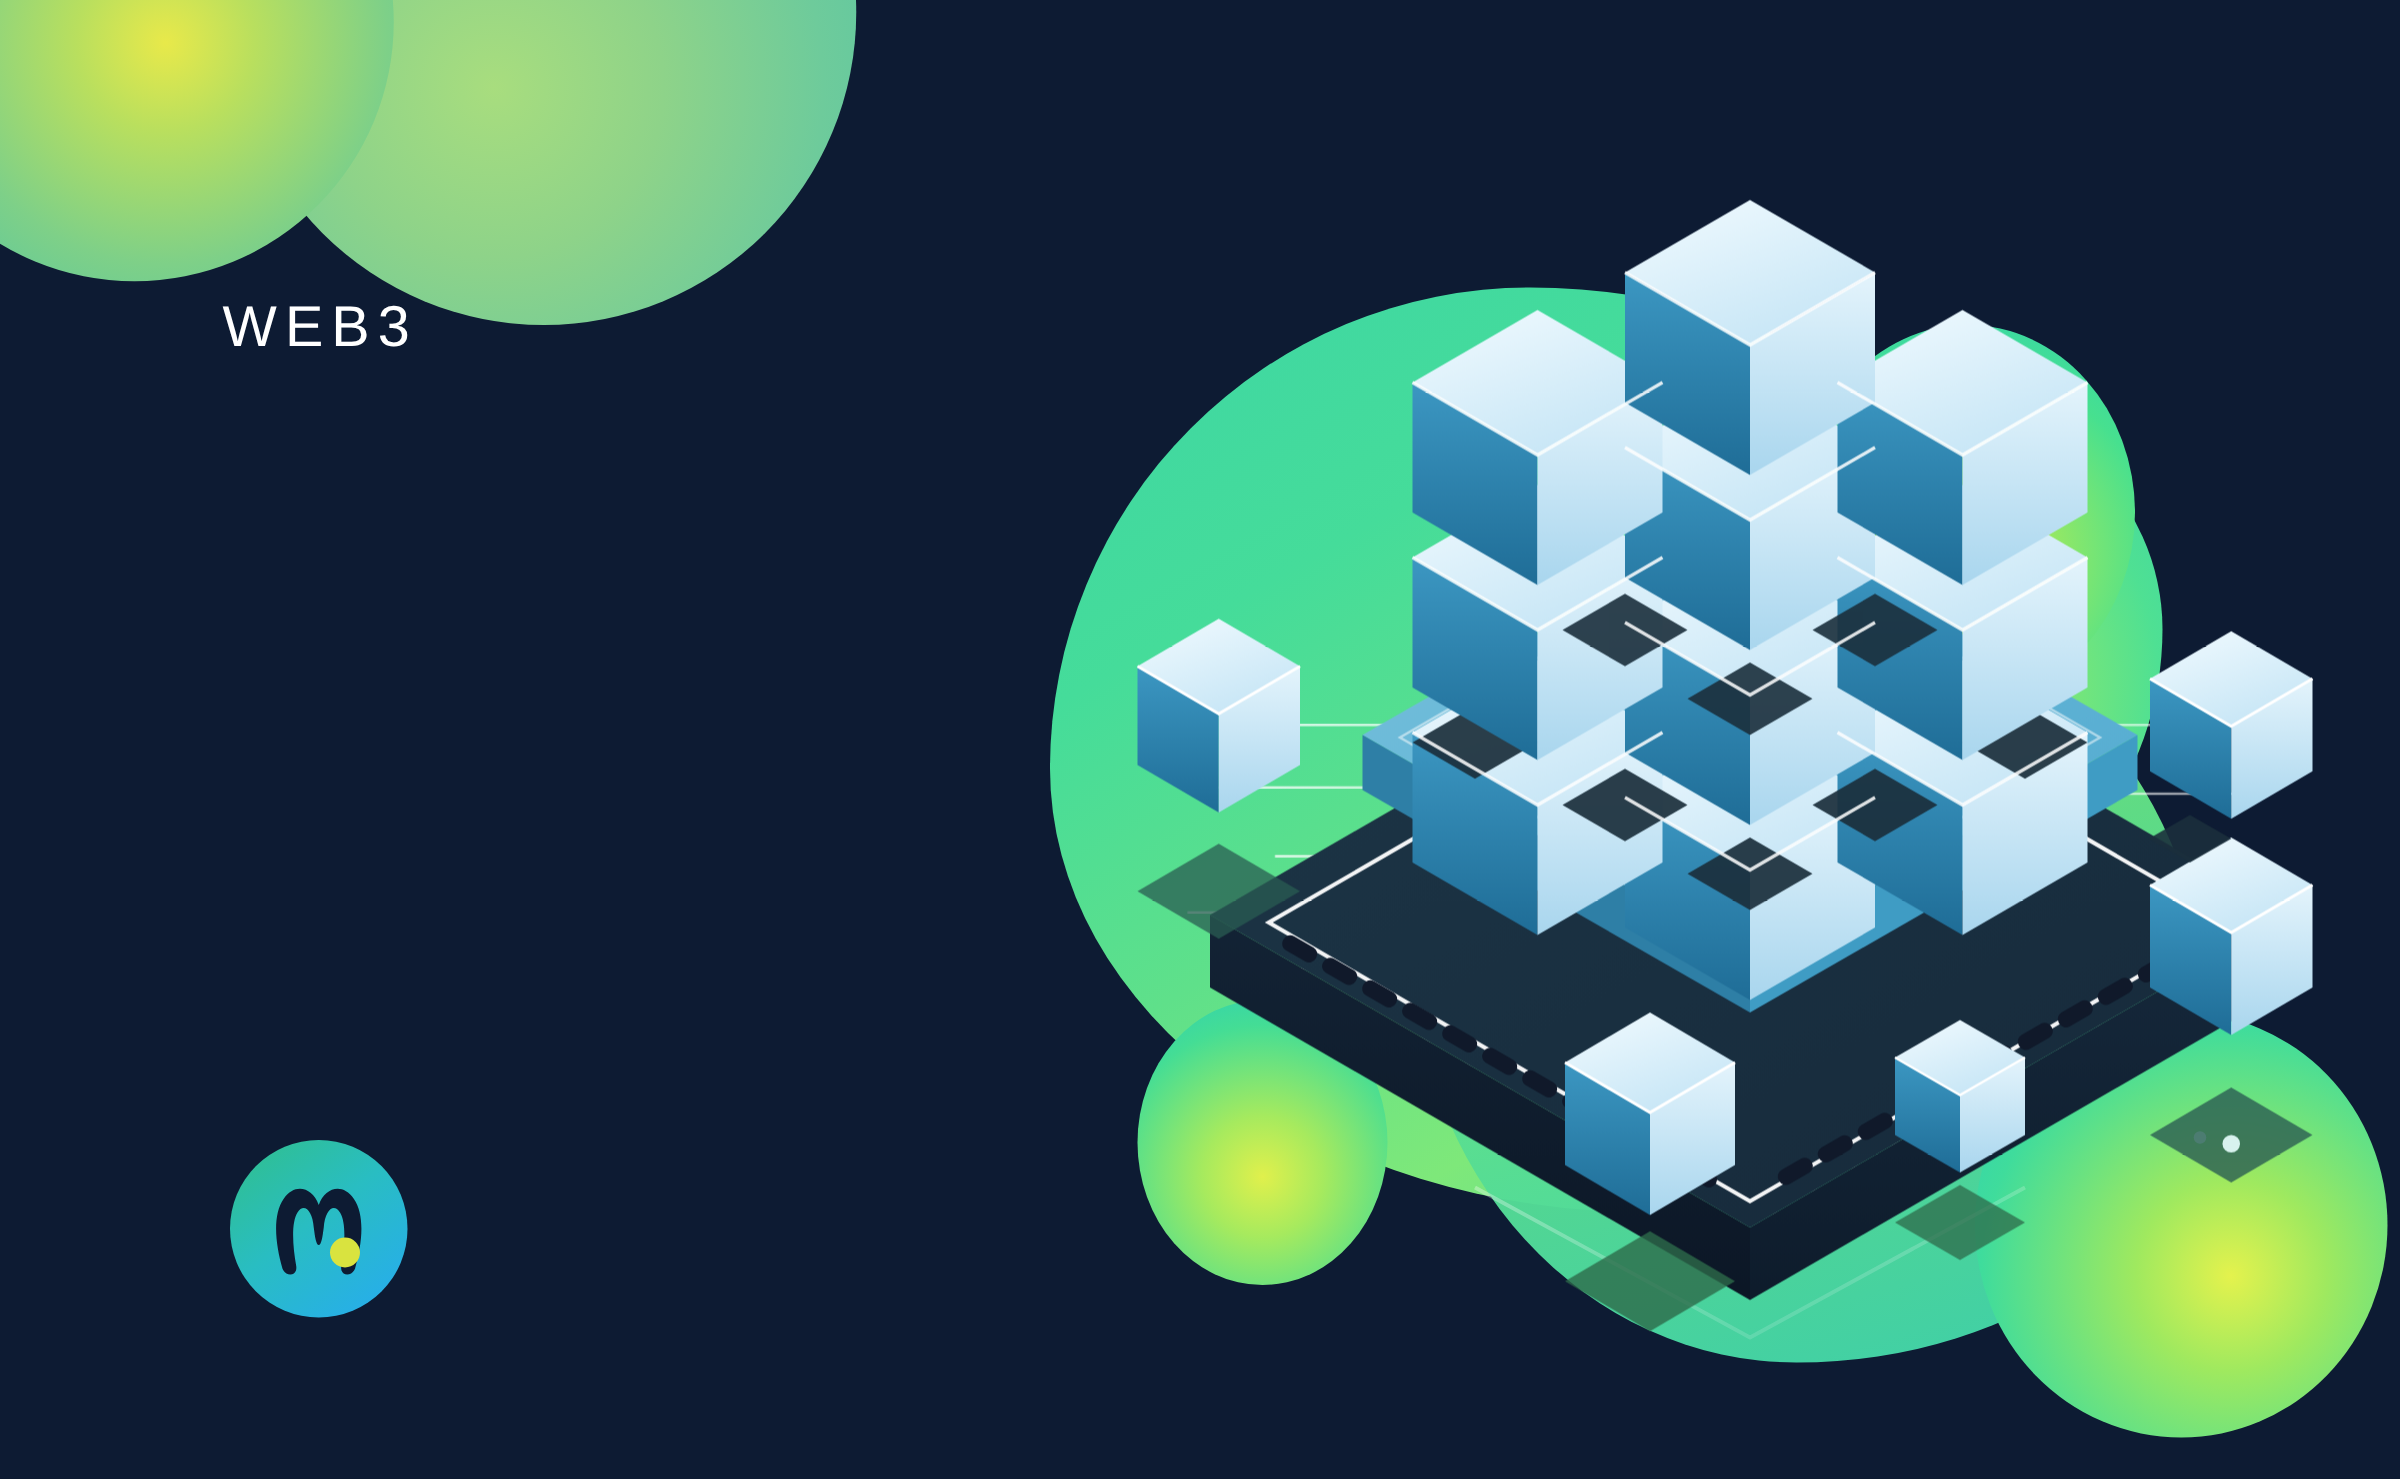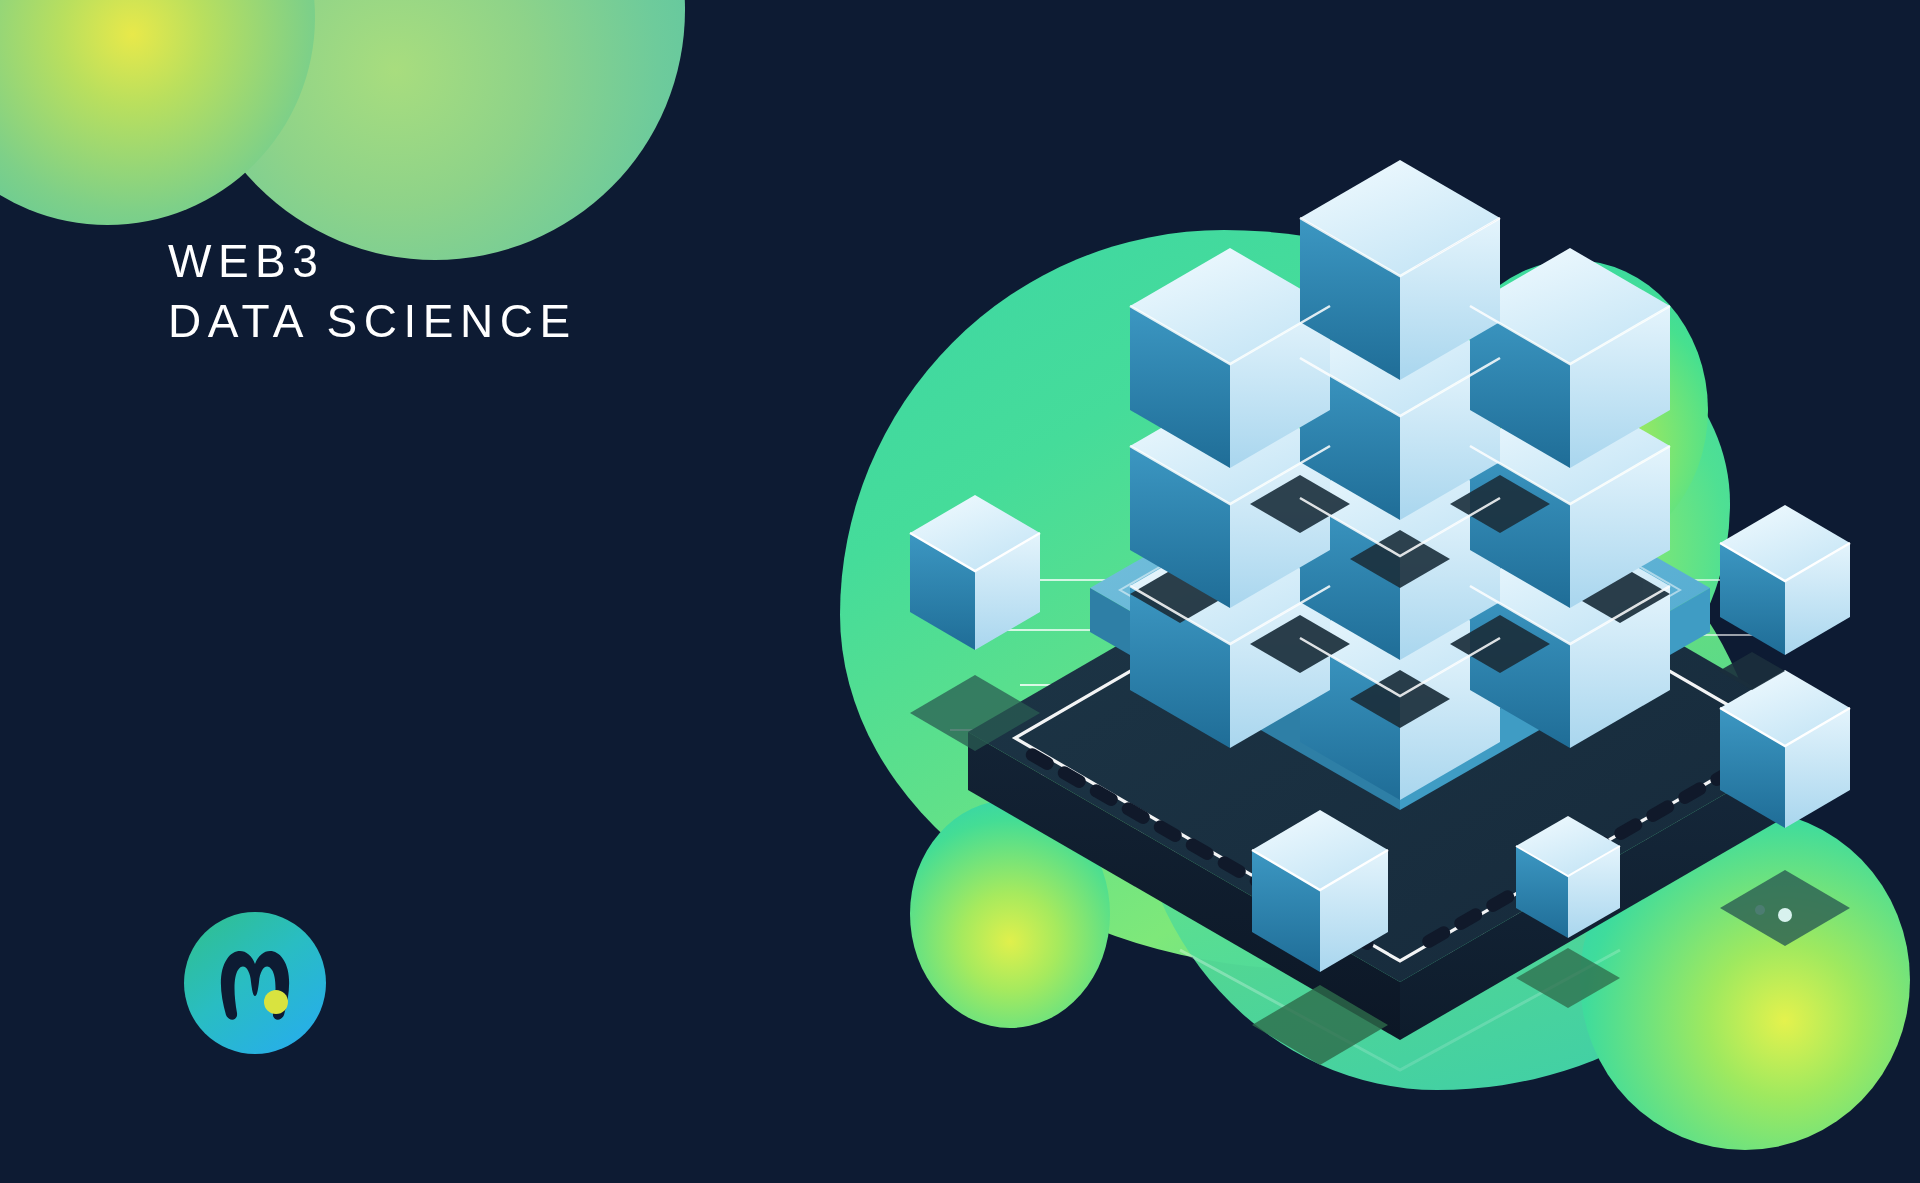--- a/index.html
+++ b/index.html
@@ -89,21 +89,21 @@
 
   
   .traces { position: absolute; left: 0; top: 0; width: 1040px; height: 1073px; }
 
   
   .chip { position: absolute; left: 0; top: 0; width: 1040px; height: 1073px; }
 
   
   .copy {
     position: absolute;
-    left: 168px;
+    left: 178px;
     top: 232px;
     width: 660px;
   }
   .eyebrow {
     color: #ffffff;
     font-size: 46px;
     font-weight: 300;
     letter-spacing: 6.5px;
     line-height: 1.30;
     margin: 0;
@@ -404,21 +404,20 @@
         <polygon points="688,706 740,736 688,766 636,736" fill="url(#gTop)"></polygon>
         <polygon points="636,736 688,766 688,828 636,798" fill="url(#gLeft)"></polygon>
         <polygon points="740,736 688,766 688,828 740,798" fill="url(#gRight)"></polygon>
         <path d="M636,736 L688,766 L740,736" stroke="#ffffff" stroke-width="2" fill="none"></path>
       </g>
     </svg>
   </div>
 
   <div class="copy">
     <div class="eyebrow">WEB3</div>
-    <div class="eyebrow">DATA SCIENCE</div>
   </div>
 
   <svg class="logo" viewBox="0 0 146 146">
     <defs>
       <linearGradient id="logoGrad" x1="0.15" y1="0.05" x2="0.85" y2="0.95">
         <stop offset="0" stop-color="#2fbf95"></stop>
         <stop offset="0.45" stop-color="#29bdc2"></stop>
         <stop offset="1" stop-color="#27aeea"></stop>
       </linearGradient>
     </defs>

